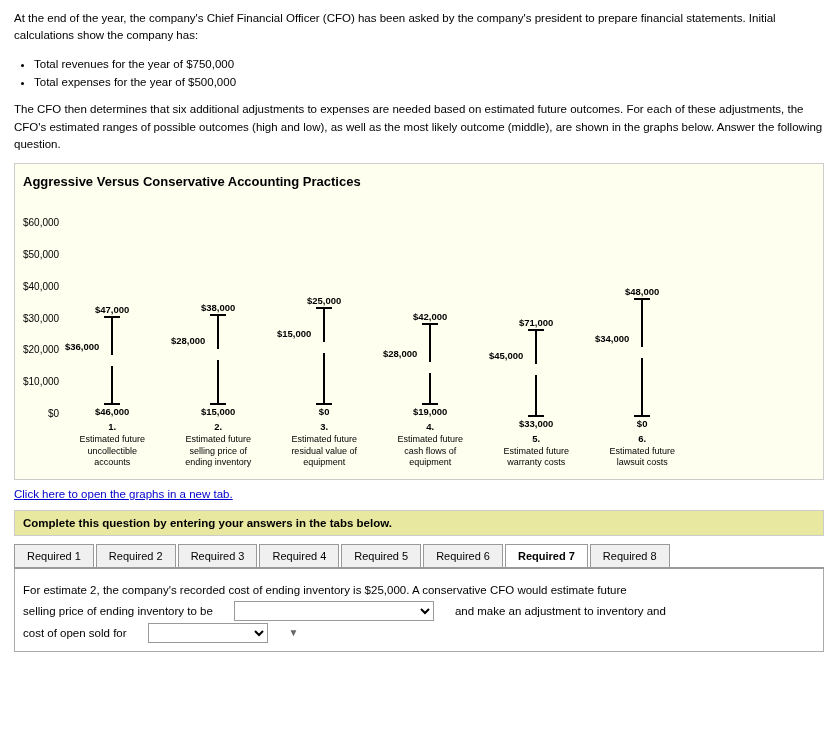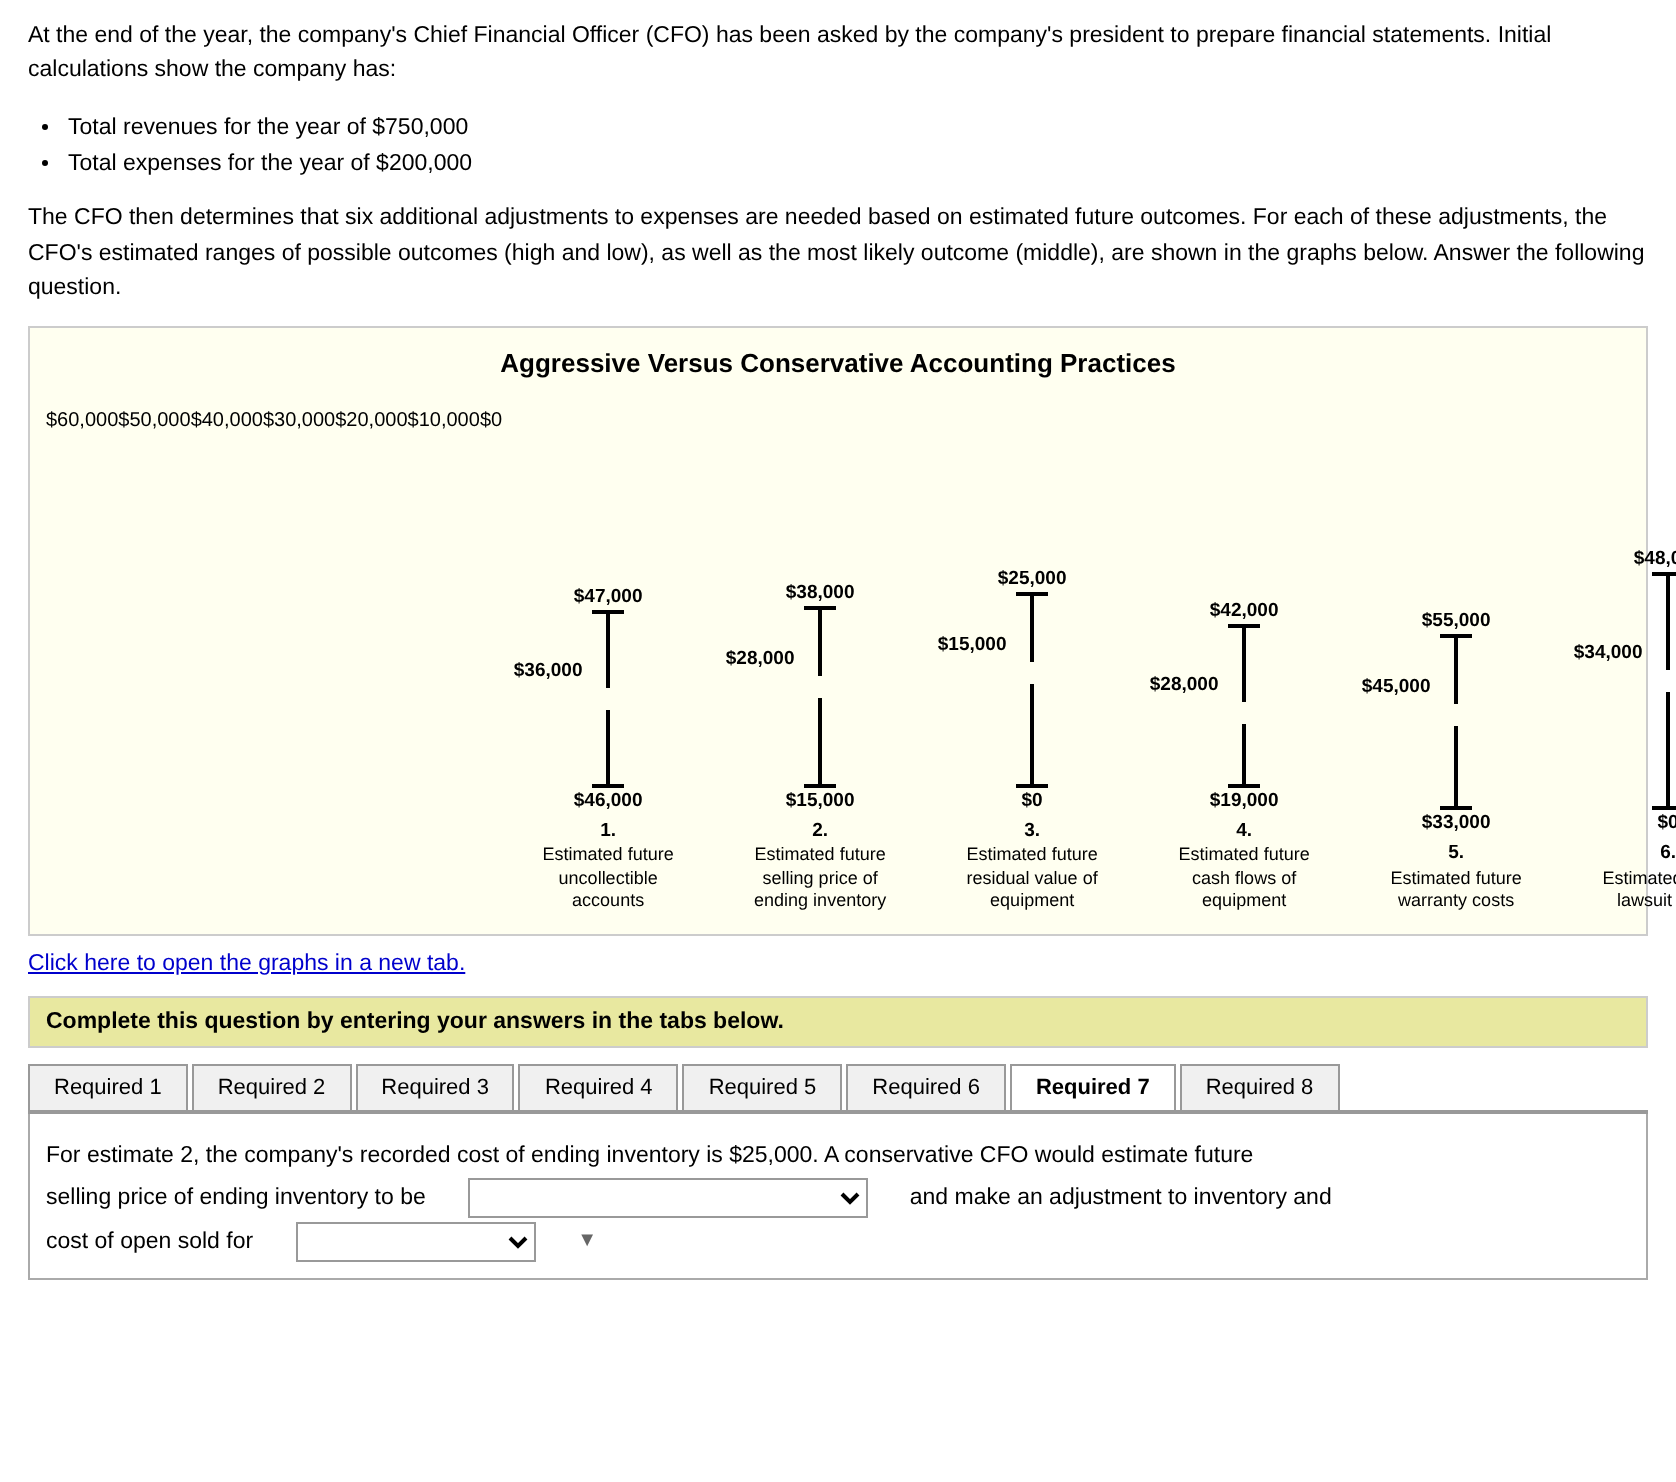--- a/index.html
+++ b/index.html
@@ -26,24 +26,24 @@
       font-size: 11.5px;
       line-height: 1.6;
     }
     .chart-section {
       background: #fffff0;
       border: 1px solid #ccc;
       padding: 10px 8px;
       margin-bottom: 8px;
     }
     .chart-title {
-      text-align: center;
+      text-align: left;
       font-size: 13px;
       font-weight: bold;
-      margin-bottom: 8px;
+      margin-bottom: 20px;
     }
     .col-label {
       text-align: center;
       font-size: 9px;
       margin-top: 4px;
       line-height: 1.3;
       width: 90px;
     }
     .col-number {
       font-weight: bold;
@@ -86,21 +86,21 @@
       margin-top: 1px;
     }
 
     .chart-body {
       display: flex;
       align-items: flex-start;
       gap: 4px;
     }
     .y-labels {
       display: flex;
-      flex-direction: row;
+      flex-direction: column;
       justify-content: space-between;
       height: 210px;
       font-size: 10px;
       text-align: right;
       padding-right: 4px;
       padding-top: 8px;
     }
 
     .bars-area {
       display: flex;
@@ -185,21 +185,21 @@
       gap: 21px;
       margin-top: 2px;
     }
   </style>
 </head>
 <body>
 
 <p class="intro-text">At the end of the year, the company's Chief Financial Officer (CFO) has been asked by the company's president to prepare financial statements. Initial calculations show the company has:</p>
 <ul class="bullet-list">
   <li>Total revenues for the year of $750,000</li>
-  <li>Total expenses for the year of $200,000</li>
+  <li>Total expenses for the year of $500,000</li>
 </ul>
 <p class="intro-text">The CFO then determines that six additional adjustments to expenses are needed based on estimated future outcomes. For each of these adjustments, the CFO's estimated ranges of possible outcomes (high and low), as well as the most likely outcome (middle), are shown in the graphs below. Answer the following question.</p>
 
 <div class="chart-section">
   <div class="chart-title">Aggressive Versus Conservative Accounting Practices</div>
 
   <div class="chart-body">
 
     <div class="y-labels">
       <span>$60,000</span>
@@ -280,21 +280,21 @@
         <div class="col-label">
           <span class="col-number">4.</span><br>
           <span>Estimated future</span><br>
           <span>cash flows of</span><br>
           <span>equipment</span>
         </div>
       </div>
 
       <div class="single-bar-col">
         <div class="ibar">
-          <div class="ibar-top-label">$55,000</div>
+          <div class="ibar-top-label">$71,000</div>
           <div class="ibar-top-cap"></div>
           <div class="ibar-line" style="height:33px;"></div>
           <div style="font-size:9.5px;font-weight:bold;position:relative;left:-30px;top:-14px;">$45,000</div>
           <div class="ibar-line" style="height:40px;"></div>
           <div class="ibar-bottom-cap"></div>
           <div class="ibar-bottom-label">$33,000</div>
         </div>
         <div class="col-label">
           <span class="col-number">5.</span><br>
           <span>Estimated future</span><br>

